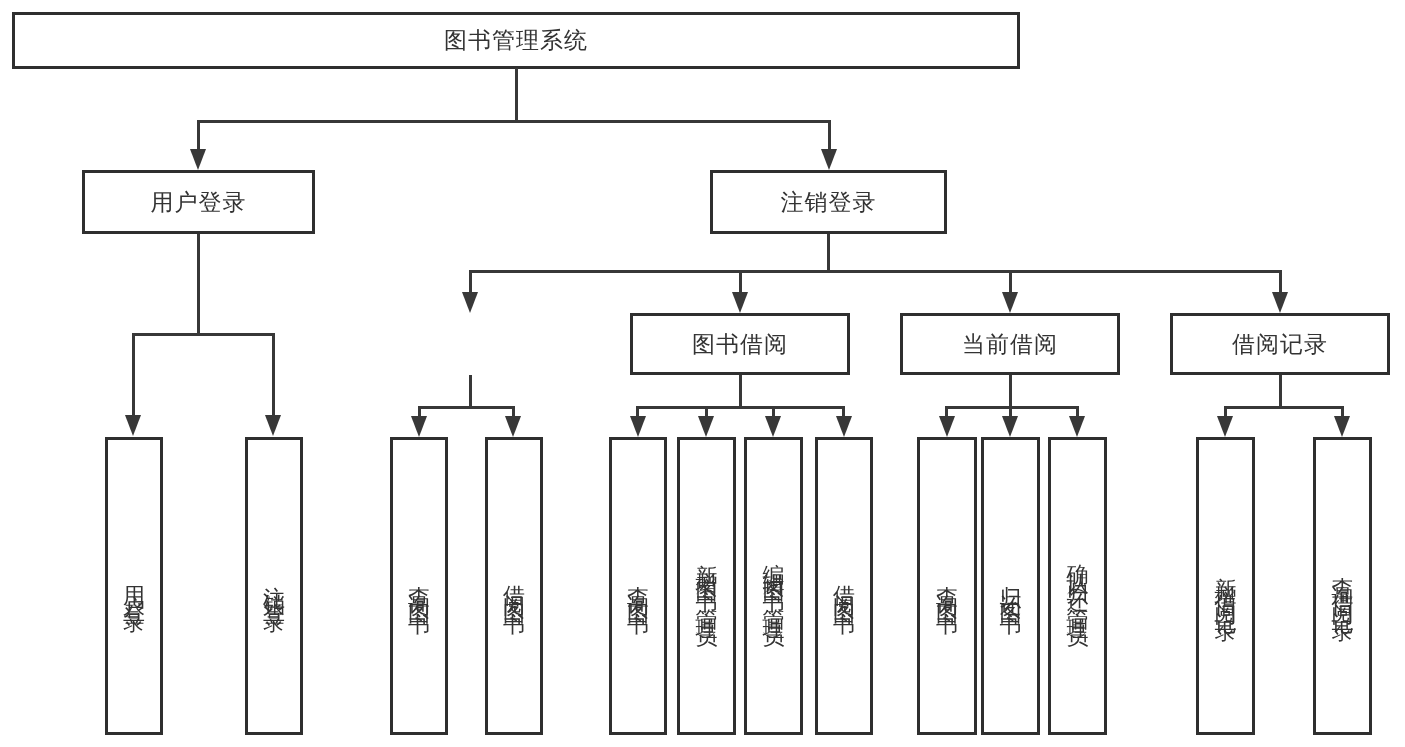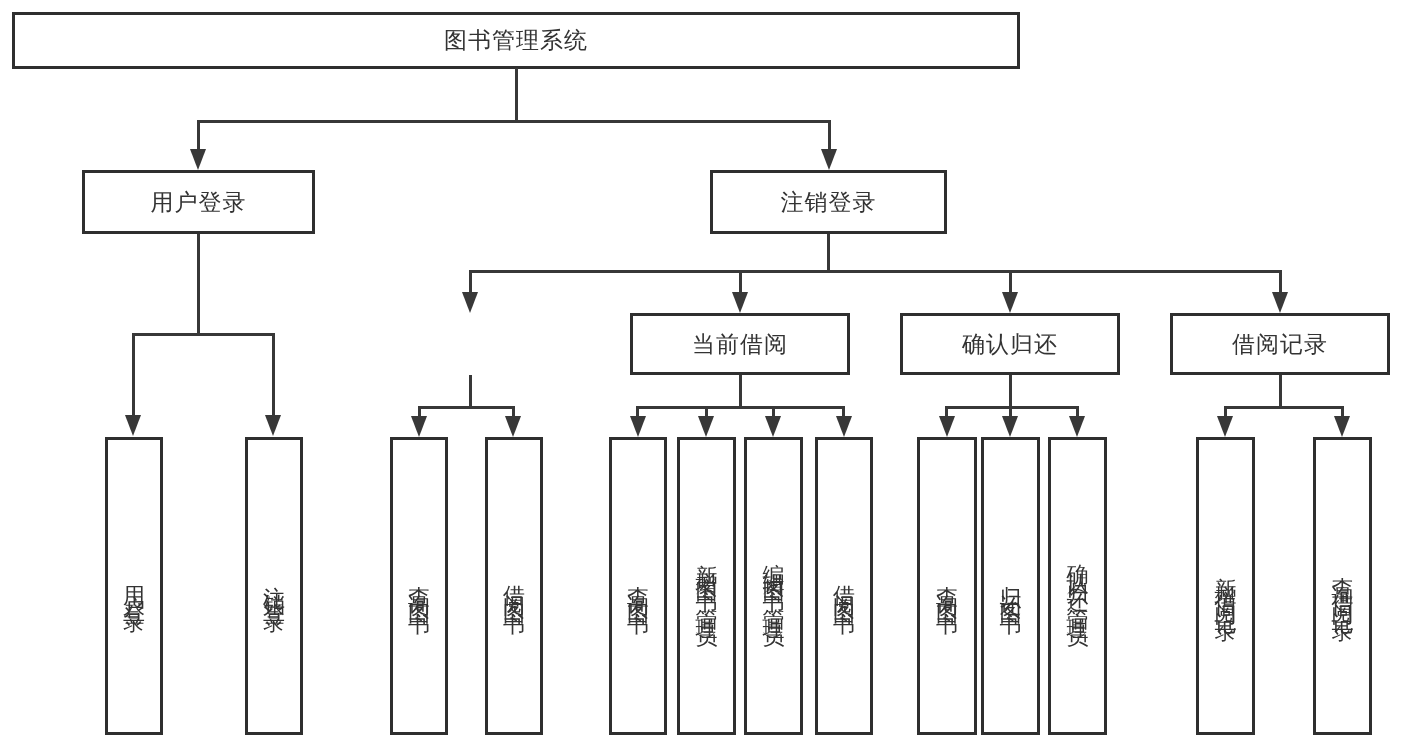--- a/index.html
+++ b/index.html
@@ -96,24 +96,24 @@
   <div class="line" style="left:469px; top:270px; width:3px; height:24px;"></div>
   <div class="line" style="left:739px; top:270px; width:3px; height:24px;"></div>
   <div class="line" style="left:1009px; top:270px; width:3px; height:24px;"></div>
   <div class="line" style="left:1279px; top:270px; width:3px; height:24px;"></div>
   <div class="arrowhead" style="left:462px; top:292px;"></div>
   <div class="arrowhead" style="left:732px; top:292px;"></div>
   <div class="arrowhead" style="left:1002px; top:292px;"></div>
   <div class="arrowhead" style="left:1272px; top:292px;"></div>
 
   <div class="box hbox" style="left:630px; top:313px; width:220px; height:62px;">
-    <span>当前借阅</span>
+    <span>图书借阅</span>
   </div>
   <div class="box hbox" style="left:900px; top:313px; width:220px; height:62px;">
-    <span>确认归还</span>
+    <span>当前借阅</span>
   </div>
   <div class="box hbox" style="left:1170px; top:313px; width:220px; height:62px;">
     <span>借阅记录</span>
   </div>
 
   <div class="line" style="left:469px; top:375px; width:3px; height:33px;"></div>
   <div class="line" style="left:418px; top:406px; width:97px; height:3px;"></div>
   <div class="line" style="left:418px; top:406px; width:3px; height:14px;"></div>
   <div class="line" style="left:512px; top:406px; width:3px; height:14px;"></div>
   <div class="arrowhead" style="left:411px; top:416px;"></div>

